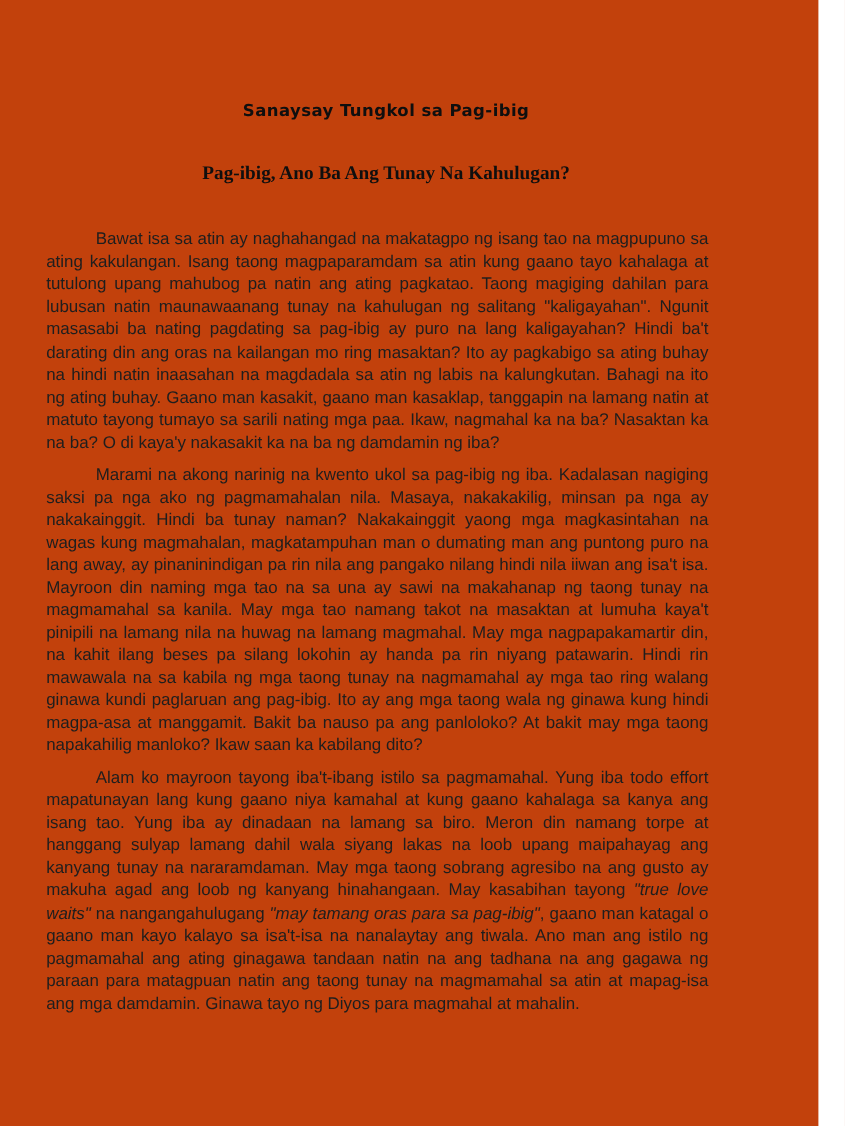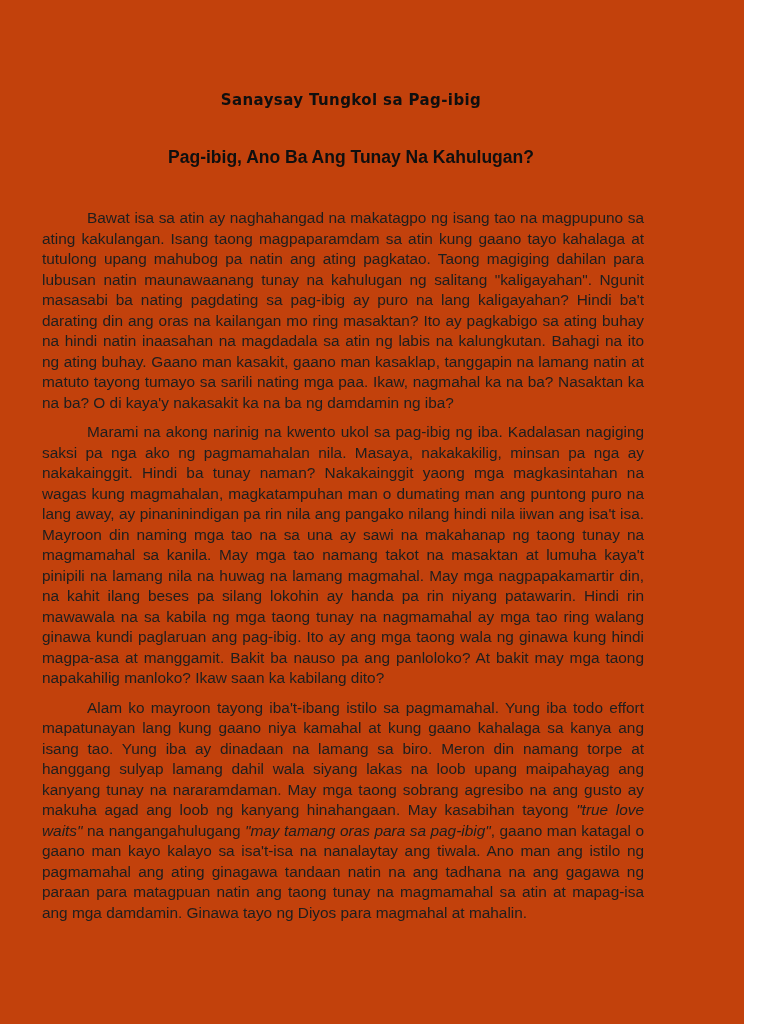--- a/index.html
+++ b/index.html
@@ -21,21 +21,21 @@
     text-align: center;
     font-family: "DejaVu Sans", sans-serif;
     font-weight: bold;
     font-size: 15px;
     letter-spacing: 0.4px;
     color: #0f0f0f;
   }
   .doc-title {
     margin: 0 0 40px 0;
     text-align: center;
-    font-family: Liberation Sans, sans-serif;
+    font-family: Liberation Serif, serif;
     font-weight: bold;
     font-size: 17.5px;
     color: #0f0f0f;
   }
   .doc-body p.para {
     margin: 0 16px 9px 0;
     font-family: "Liberation Sans", sans-serif;
     font-size: 15.4px;
     line-height: 20.5px;
     text-align: justify;

